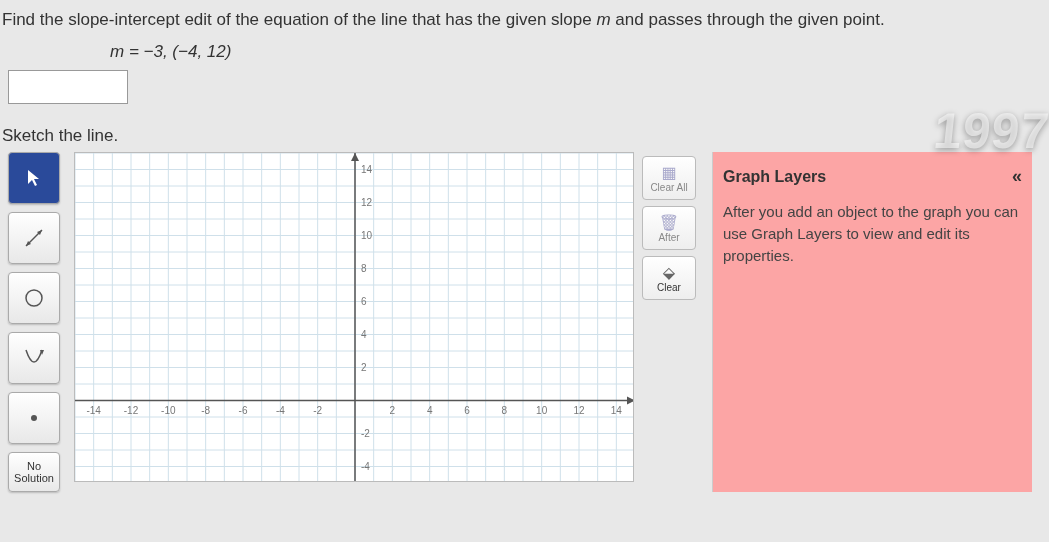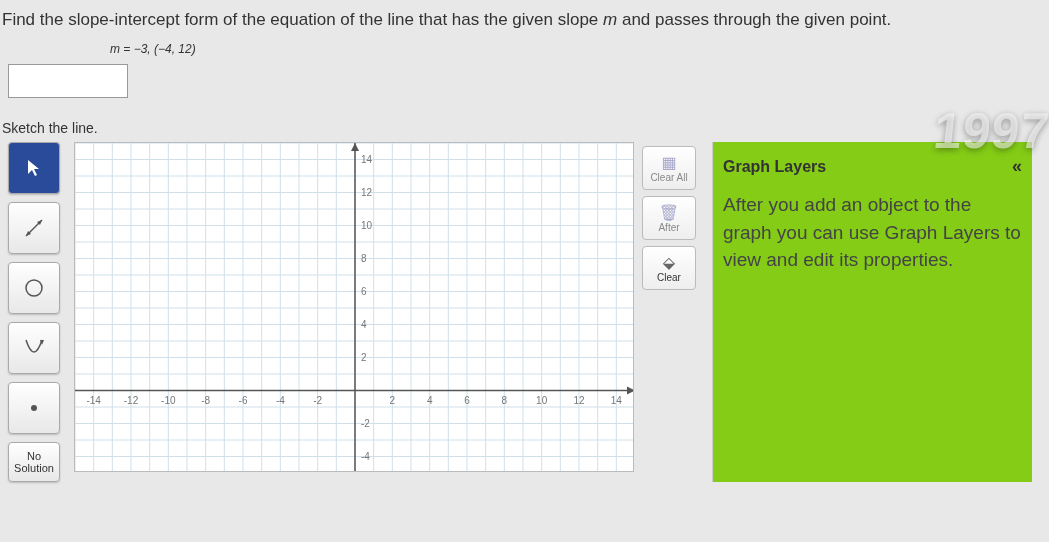--- a/index.html
+++ b/index.html
@@ -12,33 +12,33 @@
     position: relative;
     color: #333;
   }
   .question {
     padding: 10px 8px 4px 2px;
     font-size: 17px;
   }
   .question .italic { font-style: italic; }
   .given {
     padding: 8px 0 8px 110px;
-    font-size: 12px;
+    font-size: 17px;
     font-style: italic;
   }
   .answer-input {
     margin-left: 8px;
     width: 120px;
     height: 34px;
     border: 1px solid #999;
     background: #fff;
   }
   .sketch-label {
     padding: 22px 0 6px 2px;
-    font-size: 14px;
+    font-size: 17px;
   }
   .workarea {
     display: flex;
     gap: 8px;
     padding-left: 8px;
   }
   .toolbar {
     display: flex;
     flex-direction: column;
     gap: 8px;
@@ -94,39 +94,39 @@
     flex-direction: column;
     align-items: center;
     justify-content: center;
     font-size: 10px;
     color: #888;
     cursor: pointer;
   }
   .side-btn .ico { font-size: 16px; color: #aac; }
   .layers-panel {
     width: 320px;
-    background: #84cc16;
+    background: #fca5a5;
     border-left: 1px solid #ccc;
     padding: 8px;
     position: relative;
   }
   .layers-head {
     display: flex;
     justify-content: space-between;
     align-items: center;
     font-weight: bold;
     font-size: 16px;
     padding: 6px 2px 10px 2px;
   }
   .chev {
     font-size: 18px;
     cursor: pointer;
   }
   .layers-help {
-    font-size: 19px;
+    font-size: 15px;
     color: #444;
     line-height: 1.45;
     padding: 4px 2px;
   }
   .watermark {
     position: absolute;
     top: 102px;
     right: 0px;
     font-size: 50px;
     font-weight: bold;
@@ -136,21 +136,21 @@
     letter-spacing: 1px;
     pointer-events: none;
   }
 </style>
 </head>
 <body>
 
 
 
 <div class="question">
-  <span>Find the slope-intercept form of the equation of the line that has the given slope </span><span class="italic">m</span><span> and passes through the given point.</span>
+  <span>Find the slope-intercept edit of the equation of the line that has the given slope </span><span class="italic">m</span><span> and passes through the given point.</span>
 </div>
 
 <div class="given">
   <span>m = −3, (−4, 12)</span>
 </div>
 
 <input class="answer-input" style="">
 
 <div class="sketch-label">Sketch the line.</div>
 

